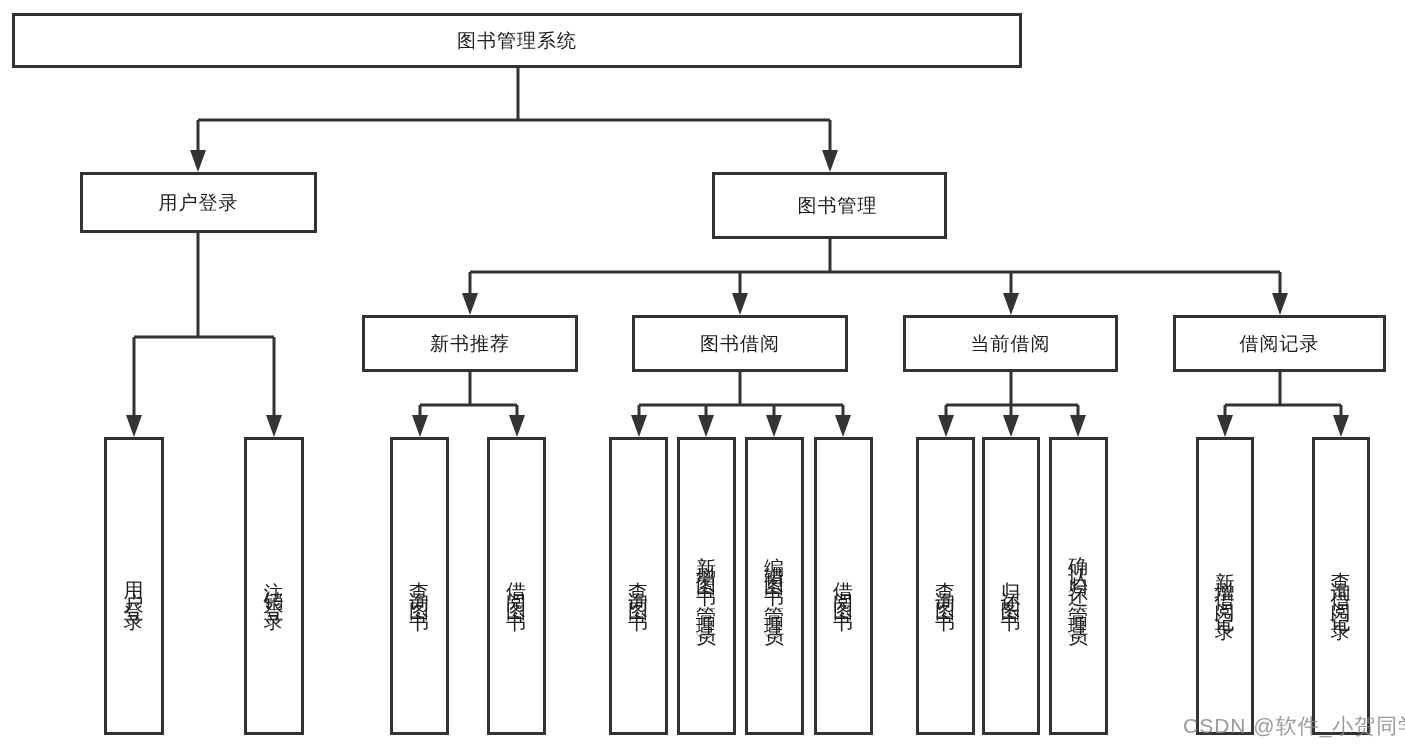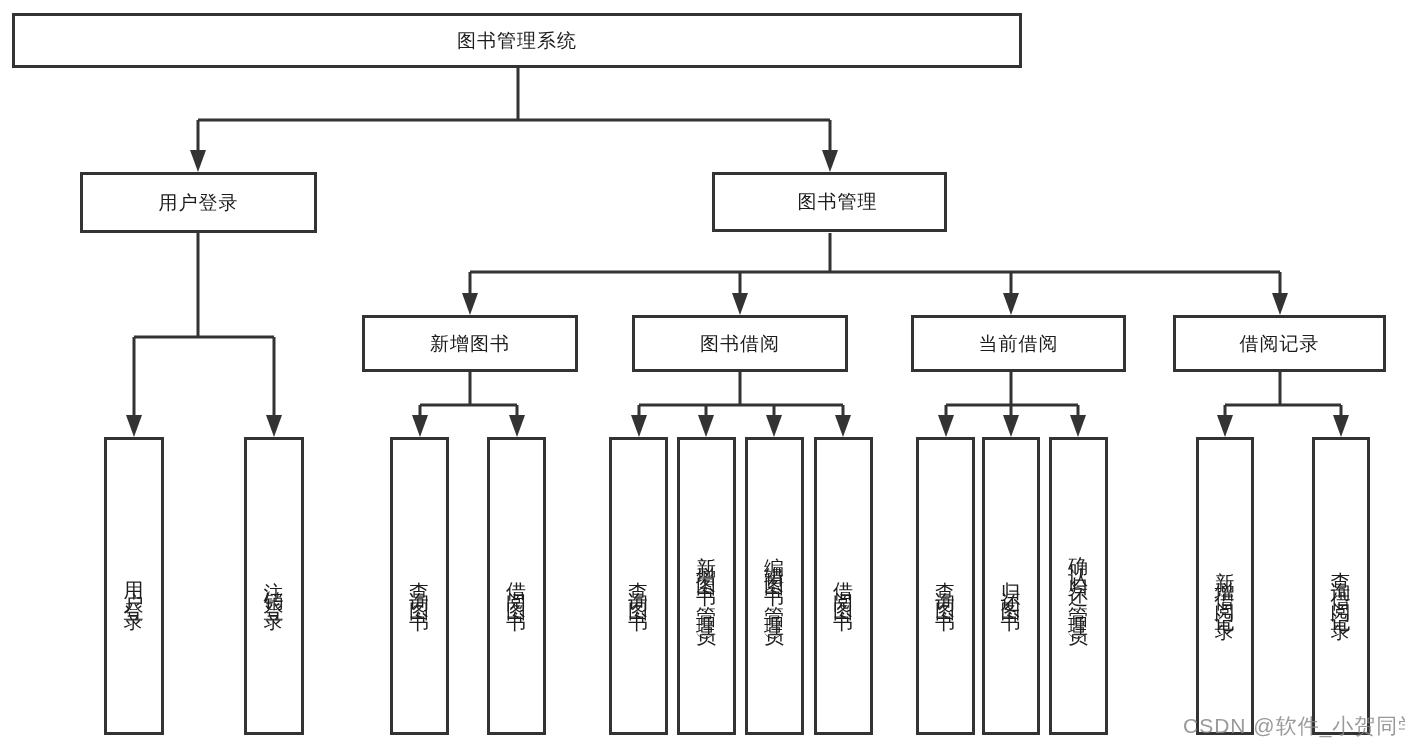--- a/index.html
+++ b/index.html
@@ -29,24 +29,24 @@
     writing-mode:vertical-rl;
     text-orientation:mixed;
     font-size:20px;
     line-height:1;
     letter-spacing:10px;
     white-space:nowrap;
   }
   
   #node-root{left:12px;top:13px;width:1010px;height:55px;}
   #node-user-login{left:80px;top:172px;width:237px;height:61px;}
-  #node-book-management{left:712px;top:172px;width:235px;height:60px;padding-left:16px;}
+  #node-book-management{left:712px;top:172px;width:235px;height:67px;padding-left:16px;}
   #node-new-book-recommend{left:362px;top:315px;width:216px;height:57px;}
   #node-book-borrow{left:632px;top:315px;width:216px;height:57px;font-family:Liberation Serif, serif;}
-  #node-current-borrow{left:903px;top:315px;width:215px;height:57px;margin-left:8px;}
+  #node-current-borrow{left:903px;top:315px;width:215px;height:57px;}
   #node-borrow-records{left:1173px;top:315px;width:213px;height:57px;}
   
   .leaf{top:437px;height:298px;}
   #leaf-user-login{left:104px;width:60px;}
   #leaf-logout{left:244px;width:60px;}
   #leaf-query-books-1{left:390px;width:59px;}
   #leaf-borrow-books-1{left:487px;width:59px;}
   #leaf-query-books-2{left:609px;width:59px;}
   #leaf-add-book-admin{left:677px;width:59px;}
   #leaf-edit-book-admin{left:745px;width:59px;}
@@ -109,21 +109,21 @@
   </div>
 
   <div class="node" id="node-user-login">
     <span class="hlabel">用户登录</span>
   </div>
   <div class="node" id="node-book-management">
     <span class="hlabel">图书管理</span>
   </div>
 
   <div class="node" id="node-new-book-recommend">
-    <span class="hlabel">新增图书</span>
+    <span class="hlabel">新书推荐</span>
   </div>
   <div class="node" id="node-book-borrow">
     <span class="hlabel">图书借阅</span>
   </div>
   <div class="node" id="node-current-borrow">
     <span class="hlabel">当前借阅</span>
   </div>
   <div class="node" id="node-borrow-records">
     <span class="hlabel">借阅记录</span>
   </div>

